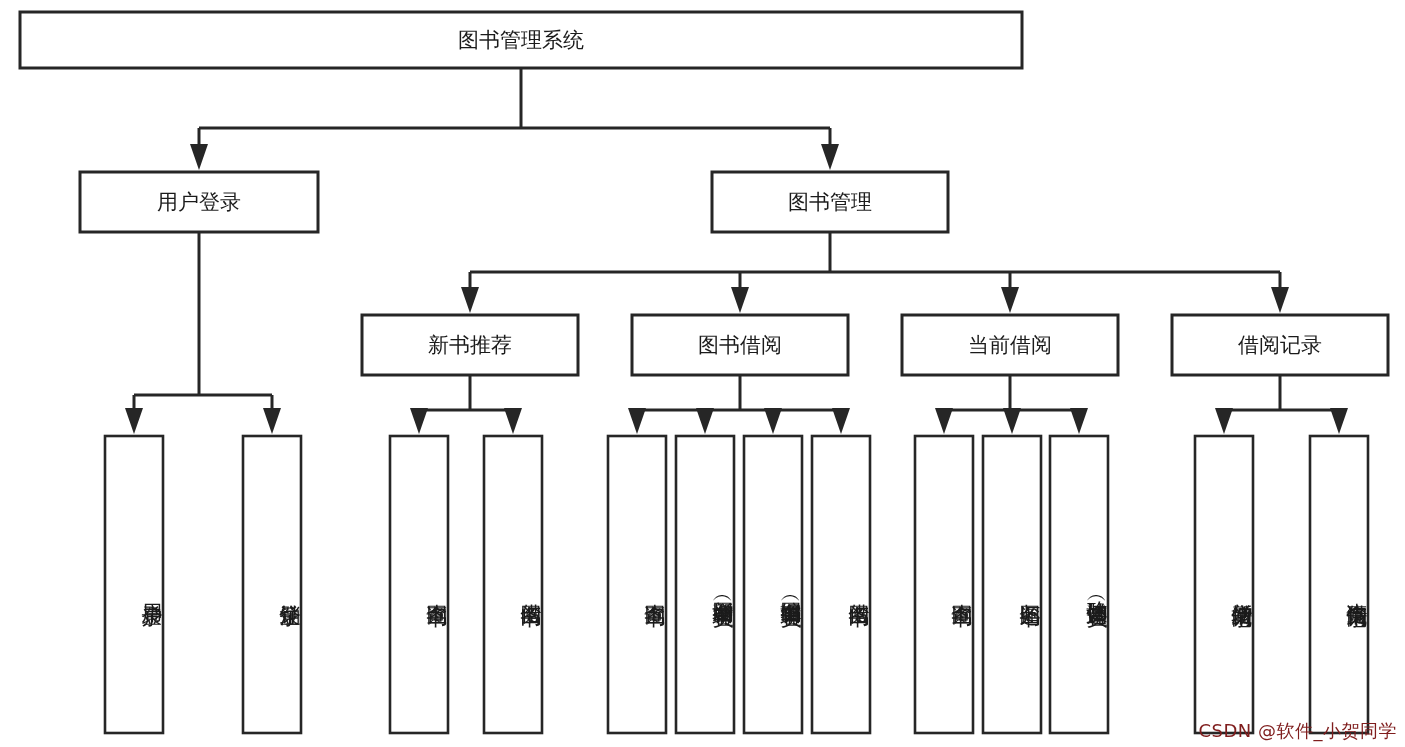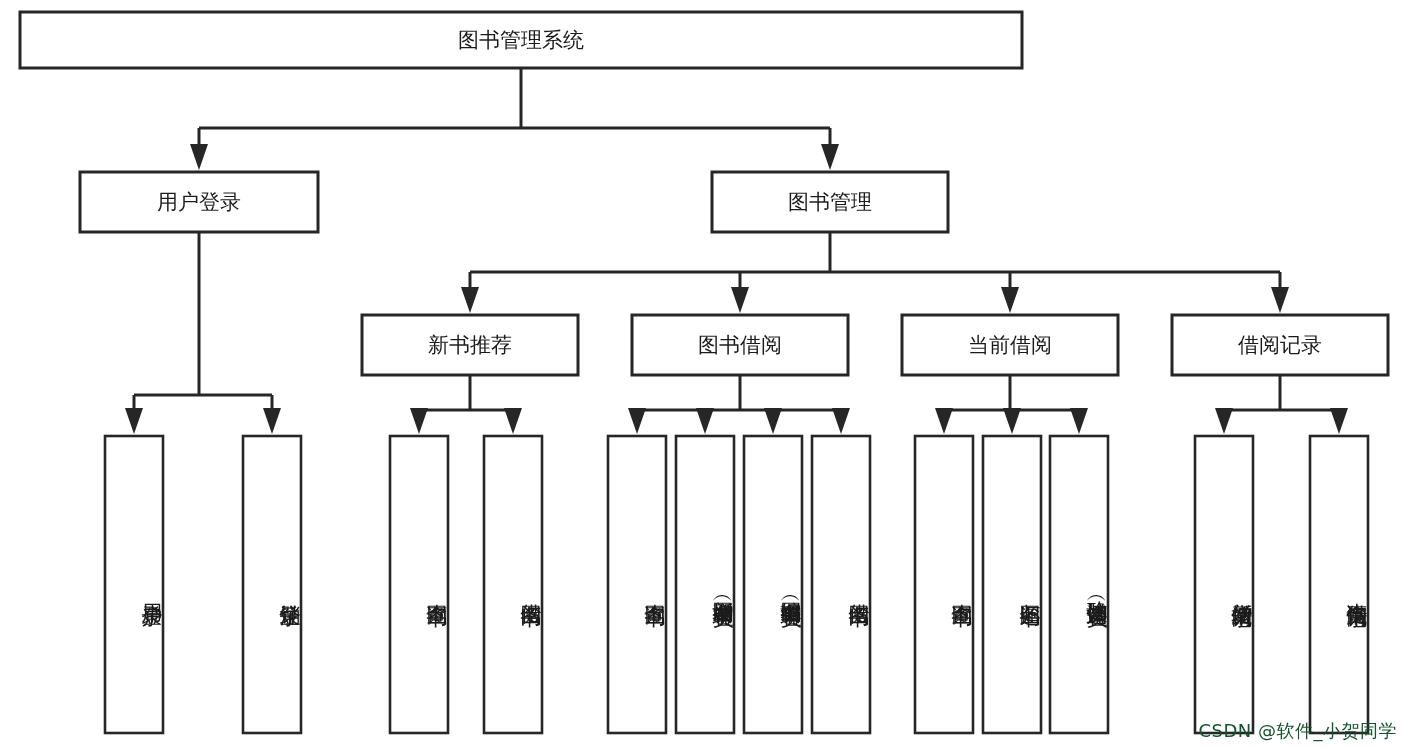--- a/index.html
+++ b/index.html
@@ -65,21 +65,21 @@
     align-items: flex-start;
     justify-content: center;
     pointer-events: none;
   }
   .watermark {
     position: absolute;
     right: 8px;
     bottom: 4px;
     font-family: "DejaVu Sans", "Liberation Sans", sans-serif;
     font-size: 18px;
-    color: #14532d;
+    color: #7f1d1d;
     white-space: nowrap;
     letter-spacing: 0.5px;
   }
 </style>
 </head>
 <body>
 
 <div id="diagram-root">
 
   <svg class="tree-canvas" viewBox="0 0 1405 747" xmlns="http://www.w3.org/2000/svg">

